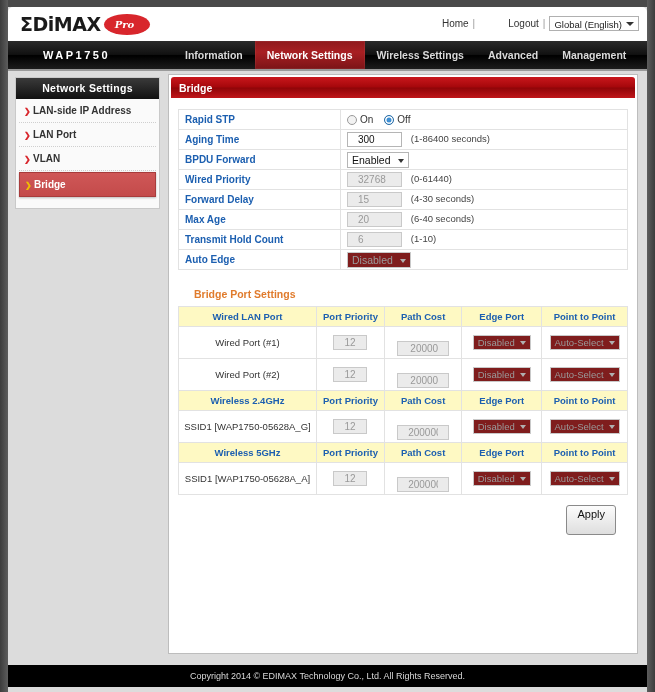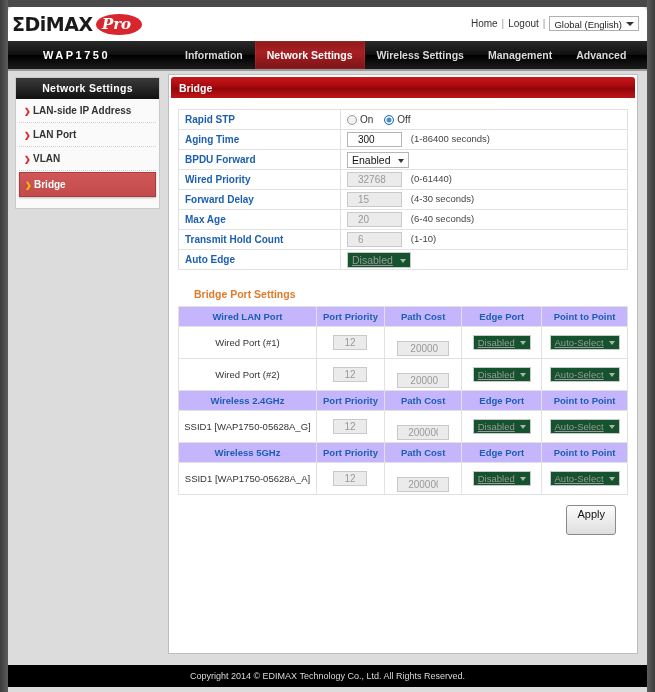--- a/index.html
+++ b/index.html
@@ -20,42 +20,42 @@
   .frame-left { position:absolute; left:0; top:0; width:8px; height:692px; background:linear-gradient(to right,#3c3c3c,#5d5d5d); }
   .frame-right{ position:absolute; right:0; top:0; width:8px; height:692px; background:linear-gradient(to left,#3c3c3c,#5d5d5d); }
   .frame-top  { position:absolute; left:0; top:0; width:655px; height:7px; background:#4a4a4a; }
 
   
   .header {
     position:absolute; left:8px; top:7px; width:639px; height:34px;
     background:#ffffff;
     border-top-left-radius:5px; border-top-right-radius:5px;
   }
-  .logo { position:absolute; left:4px; top:5px; height:24px; display:flex; align-items:center; }
+  .logo { position:absolute; left:12px; top:5px; height:24px; display:flex; align-items:center; }
   .logo-text {
     font-family:"DejaVu Sans", sans-serif;
     font-weight:bold; font-size:19px; color:#1a1a1a;
     letter-spacing:-0.5px;
   }
   .logo-pro {
     position:relative; margin-left:3px;
     width:46px; height:21px; background:#d8262c;
     border-radius:50%/50%;
     display:flex; align-items:center; justify-content:center;
   }
   .logo-pro span {
     font-family:"DejaVu Serif", serif;
-    font-style:italic; font-weight:bold; font-size:15px; color:#ffffff;
+    font-style:italic; font-weight:bold; font-size:10px; color:#ffffff;
     padding-right:4px;
   }
   .hdr-links {
     position:absolute; right:8px; top:9px;
     font-size:10px; color:#333; display:flex; align-items:center; gap:4px;
   }
-  .hdr-links a { color:#333; text-decoration:none; }
+  .hdr-links a { color:#333; text-decoration:none;margin-left:29px; }
   .hdr-sep { color:#999; }
   .lang-select {
     border:1px solid #b0b0b0; background:#fff;
     padding:1px 16px 1px 4px; font-size:9.5px; color:#222;
     position:relative; height:15px; line-height:13px;
   }
   .lang-arrow {
     position:absolute; right:4px; top:5px;
     width:0;height:0;border-left:4px solid transparent;border-right:4px solid transparent;border-top:4px solid #333;
   }
@@ -151,42 +151,42 @@
   input.txt.dis { background:#ebebeb; color:#999; border-color:#c9c9c9; }
 
   .sel {
     display:inline-block; position:relative; vertical-align:middle;
     border:1px solid #b5b5b5; background:#ffffff;
     height:16px; line-height:14px; font-size:10.5px; color:#111;
     padding:0 17px 0 4px; min-width:58px;
   }
   .sel .ar { position:absolute; right:4px; top:6px; width:0;height:0;
     border-left:3.5px solid transparent;border-right:3.5px solid transparent;border-top:4px solid #333; }
-  .sel.dis { background:#14532d; color:#9a9a9a; border-color:#c9c9c9;text-decoration:underline; }
+  .sel.dis { background:#7f1d1d; color:#9a9a9a; border-color:#c9c9c9; }
   .sel.dis .ar { border-top-color:#b0b0b0; }
 
   .radio-row { display:flex; align-items:center; gap:3px; font-size:10px; color:#333; }
   .radio {
     width:10px; height:10px; border-radius:50%;
     border:1px solid #9a9a9a; background:#f2f2f2; display:inline-block;
     position:relative;
   }
   .radio.sel2 { background:#3d8fd4; border-color:#2c6ea6; box-shadow:inset 0 0 0 1.5px #fff; }
   .radio-lbl { margin-right:8px; }
 
   
   .bps-title {
     color:#e07b2c; font-size:10.5px; font-weight:bold;
     margin:18px 0 6px 9px;
     padding-left:16px;
   }
   .bpswrap { padding:0 9px; }
   table.bps { border-collapse:collapse; width:100%; font-size:9.5px; }
   table.bps td { border:1px solid #e2e2e2; padding:2px 3px; height:20px; text-align:center; vertical-align:middle; }
-  table.bps tr.hdr td { background:#c4b5fd; color:#1c5fb0; font-weight:bold; font-size:9.5px; }
+  table.bps tr.hdr td { background:#fef9c3; color:#1c5fb0; font-weight:bold; font-size:9.5px; }
   td.portname { color:#333; font-size:9.5px; }
   input.small { width:34px; text-align:left; }
   input.med { width:52px; text-align:right;margin-top:12px; }
   .sel.small2 { min-width:50px; font-size:9.5px; height:15px; line-height:13px; padding:0 15px 0 4px; }
   .sel.small2 .ar { top:5px; }
   .colw1{ width:150px; } .colw2{ width:72px; } .colw3{ width:80px; } .colw4{ width:82px; } .colw5{ width:90px; }
 
   .apply-row { display:flex; justify-content:flex-end; padding:10px 12px 0 0; }
   .btn-apply {
     border:1px solid #8a8a8a; border-radius:3px;
@@ -229,22 +229,22 @@
         <span class="lang-arrow"></span>
       </span>
     </div>
   </div>
 
   <div class="navbar">
     <div class="brand">WAP1750</div>
     <div class="navtab">Information</div>
     <div class="navtab active">Network Settings</div>
     <div class="navtab">Wireless Settings</div>
+    <div class="navtab">Advanced</div>
     <div class="navtab">Management</div>
-    <div class="navtab">Advanced</div>
   </div>
   <div class="nav-underline"></div>
 
   <div class="bodyarea">
 
     <div class="sidebar">
       <div class="side-head">Network Settings</div>
       <div class="side-item">
         <span class="arrow">❯</span>
         <span>LAN-side IP Address</span>

